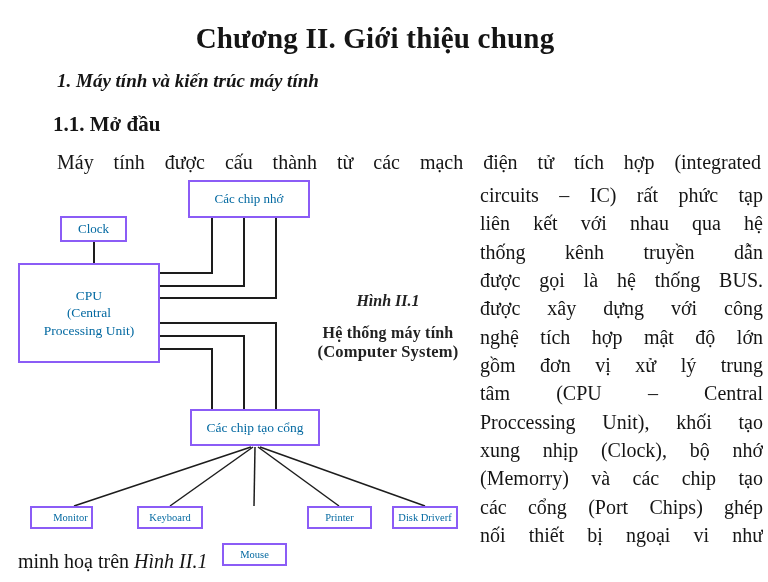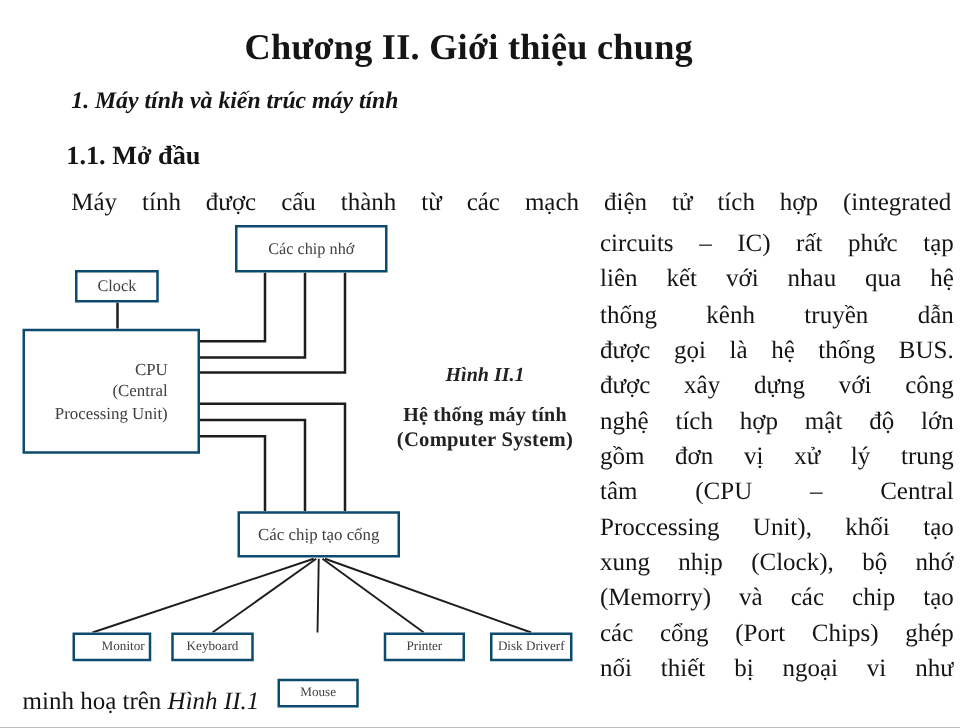--- a/index.html
+++ b/index.html
@@ -60,33 +60,33 @@
     font-size:16px;font-weight:bold;
     margin-bottom:0;letter-spacing:.2px;
   }
   .fig-caption .cap-sub{
     font-size:16.5px;font-weight:bold;letter-spacing:.2px;
   }
 
   
   .dbox{
     position:absolute;
-    border:2px solid #0c4a6e;
+    border:2px solid #8b5cf6;
     background:#fff;
     display:flex;align-items:center;justify-content:center;
     text-align:center;
-    color:#404040;
+    color:#0369a1;
     box-sizing:border-box;
   }
   .box-memory{left:188px;top:180px;width:122px;height:38px;font-size:13px;}
   .box-clock{left:60px;top:216px;width:67px;height:26px;font-size:13px;}
-  .box-cpu{left:18px;top:263px;width:142px;height:100px;font-size:13.5px;line-height:17.5px;text-align:right;}
+  .box-cpu{left:18px;top:263px;width:142px;height:100px;font-size:13.5px;line-height:17.5px;}
   .box-ports{left:190px;top:409px;width:130px;height:37px;font-size:13.5px;}
   .dev{top:506px;height:23px;font-size:10.5px;border-width:2px;}
-  .dev-monitor{left:58px;width:63px;padding-left:18px;}
+  .dev-monitor{left:30px;width:63px;padding-left:18px;}
   .dev-keyboard{left:137px;width:66px;}
   .dev-mouse{left:222px;width:65px;margin-top:37px;}
   .dev-printer{left:307px;width:65px;}
   .dev-disk{left:392px;width:66px;}
 
   .wires{position:absolute;left:0;top:0;pointer-events:none;}
 </style>
 </head>
 <body>
 

